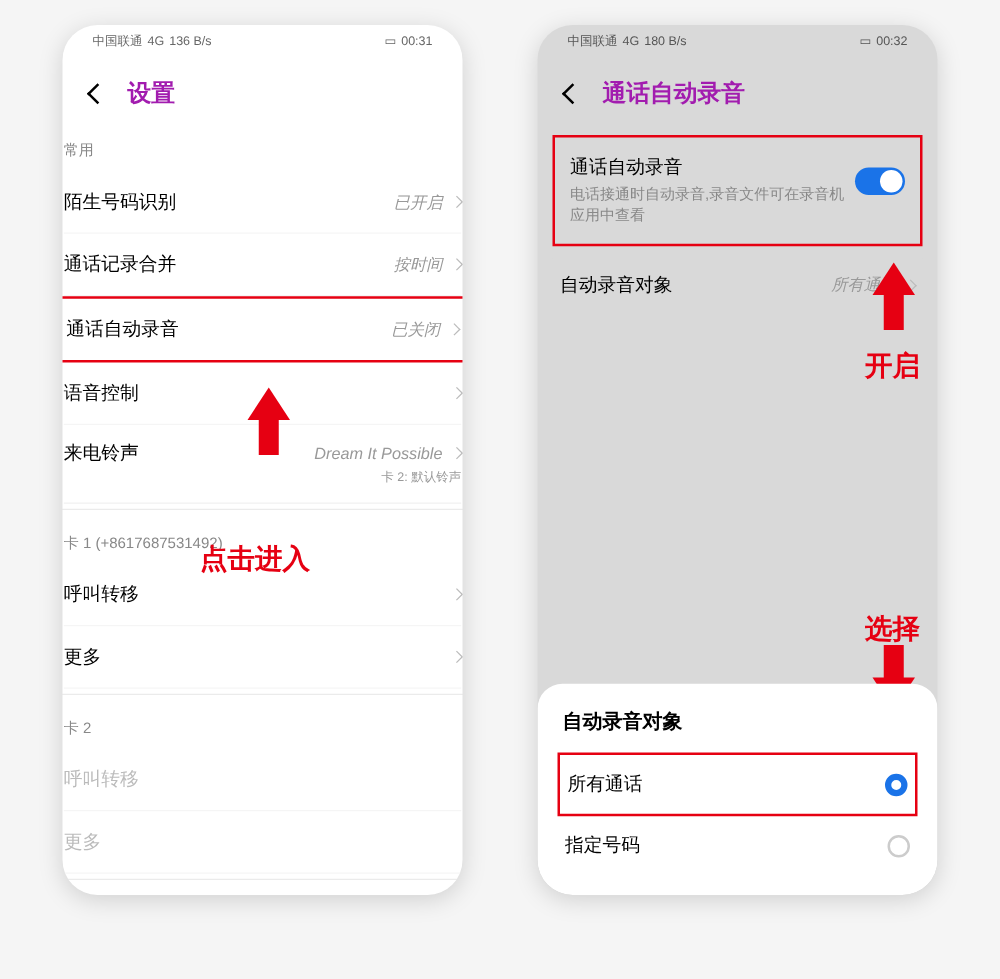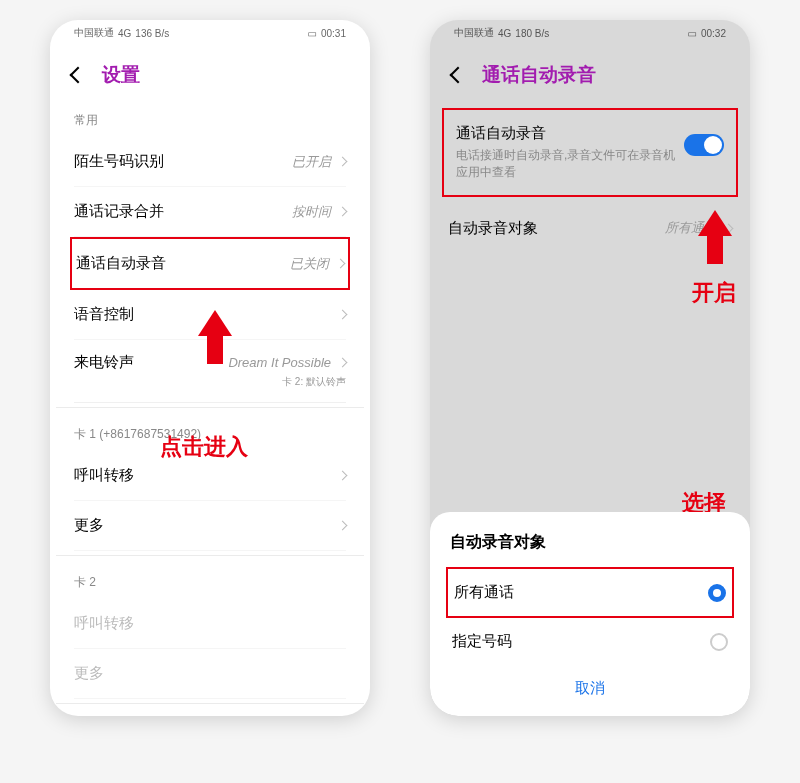--- a/index.html
+++ b/index.html
@@ -38,21 +38,21 @@
       display: flex;
       align-items: center;
       padding: 16px 18px 10px;
       gap: 16px;
     }
     .header .title {
       font-size: 19px;
       font-weight: 600;
       color: #a21caf;
     }
-    .content { padding: 0 24px; }
+    .content { padding: 0 1px; }
     .section-label {
       font-size: 12px;
       color: #888;
       padding: 14px 0 8px;
     }
     .row {
       display: flex;
       align-items: center;
       justify-content: space-between;
       padding: 15px 0;
@@ -368,32 +368,31 @@
           <span class="chevron"></span>
         </span>
     </div>
   </div>
 
   <div class="anno" style="right:18px; top:190px;">
     <div class="arrow-up"></div>
   </div>
   <div class="anno" style="right:14px; top:258px;">开启</div>
 
-  <div class="anno" style="right:24px; top:468px;">选择</div>
+  <div class="anno" style="right:14px; top:468px;">选择</div>
   <div class="anno" style="right:18px; top:496px;">
     <div class="arrow-down"></div>
   </div>
 
   <div class="bottom-sheet">
     <div class="sheet-title">自动录音对象</div>
     <div class="highlight-box-r" style="margin:0 -4px; padding:0 4px;">
       <div class="sheet-row">
         <span>所有通话</span>
         <span class="radio on"></span>
       </div>
     </div>
     <div class="sheet-row">
       <span>指定号码</span>
       <span class="radio"></span>
     </div>
-    <div class="sheet-cancel">取消</div>
   </div>
 </div>
 
 </body></html>

